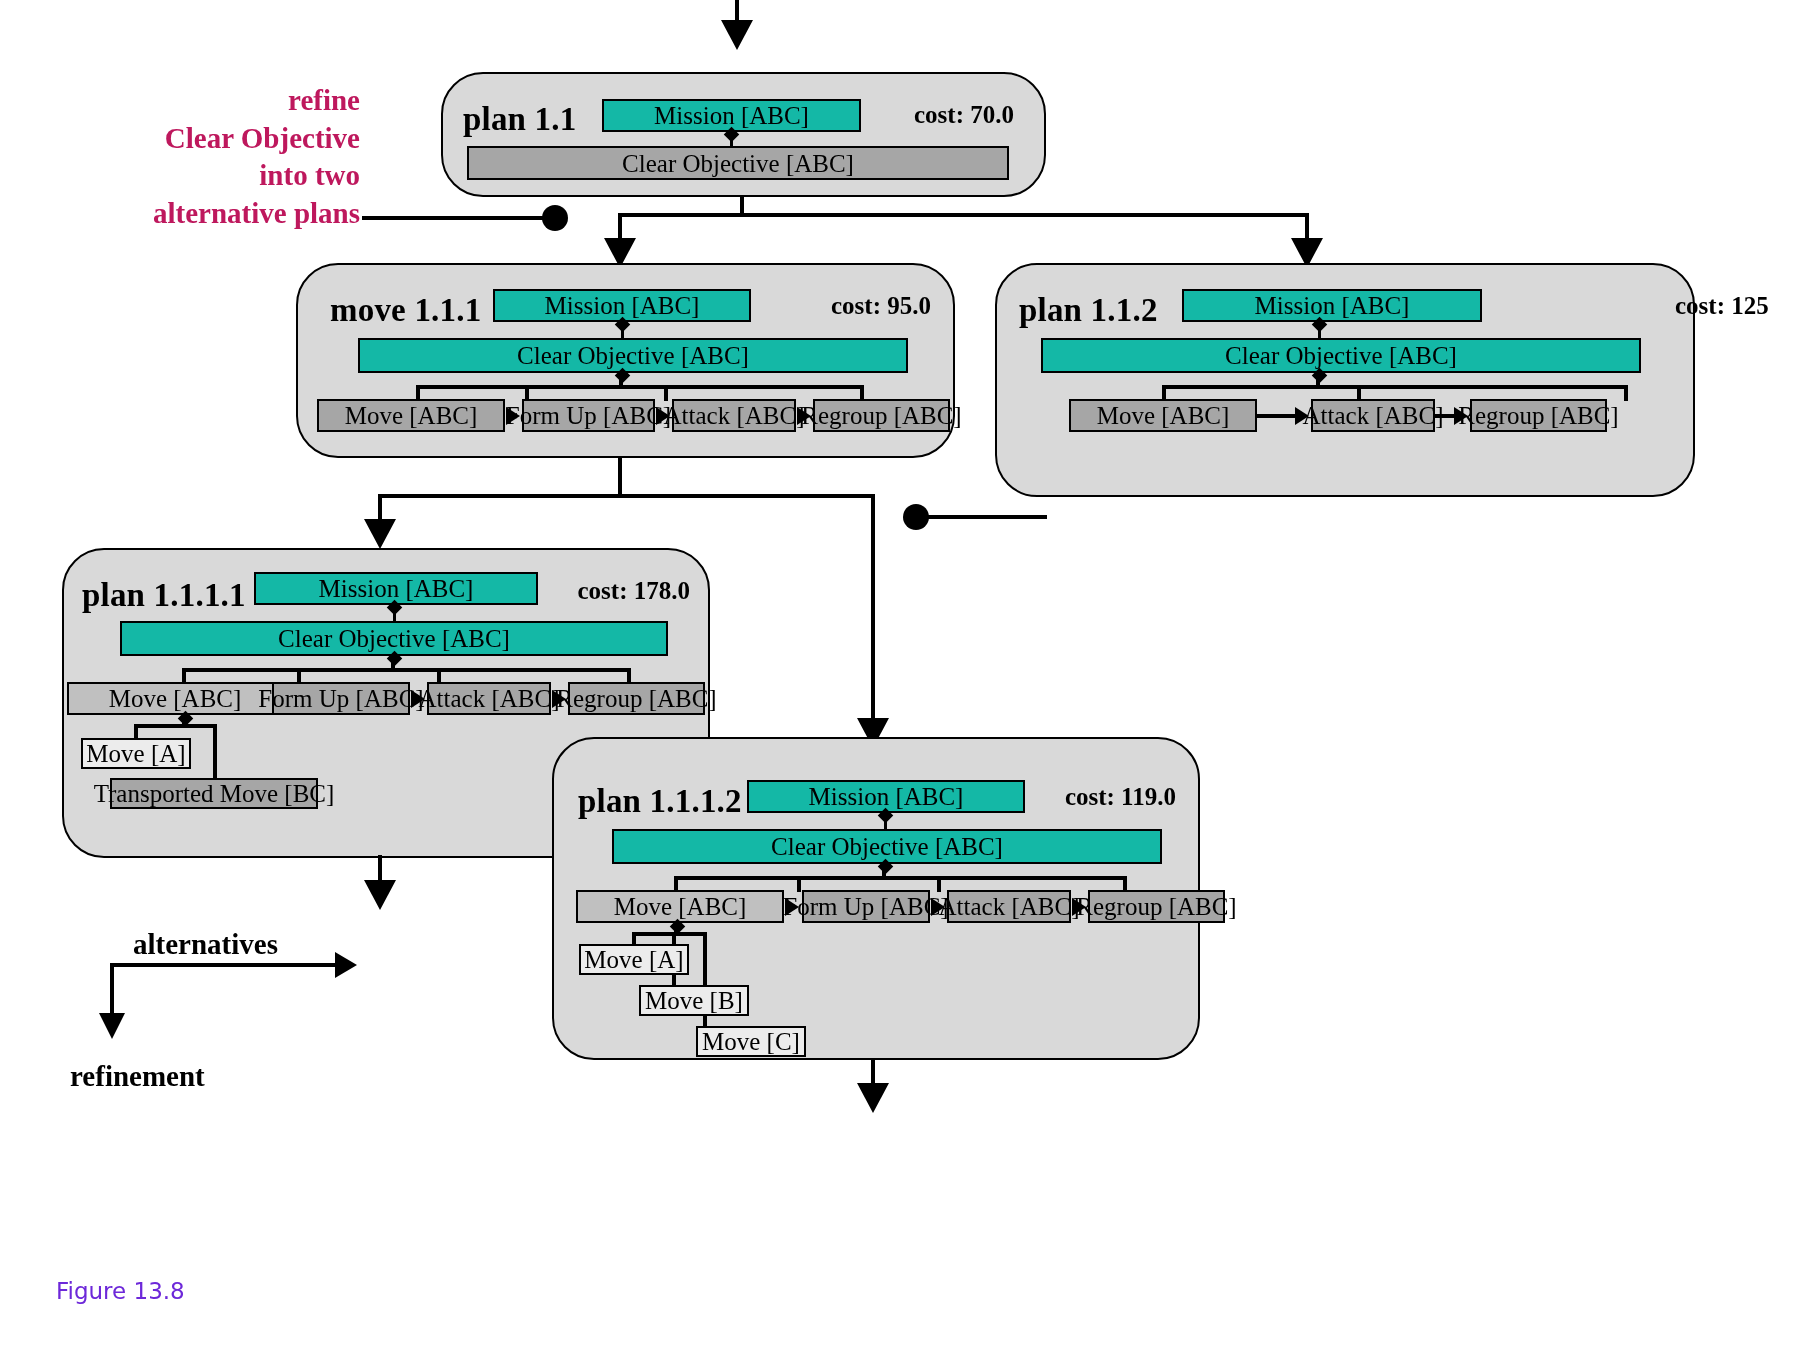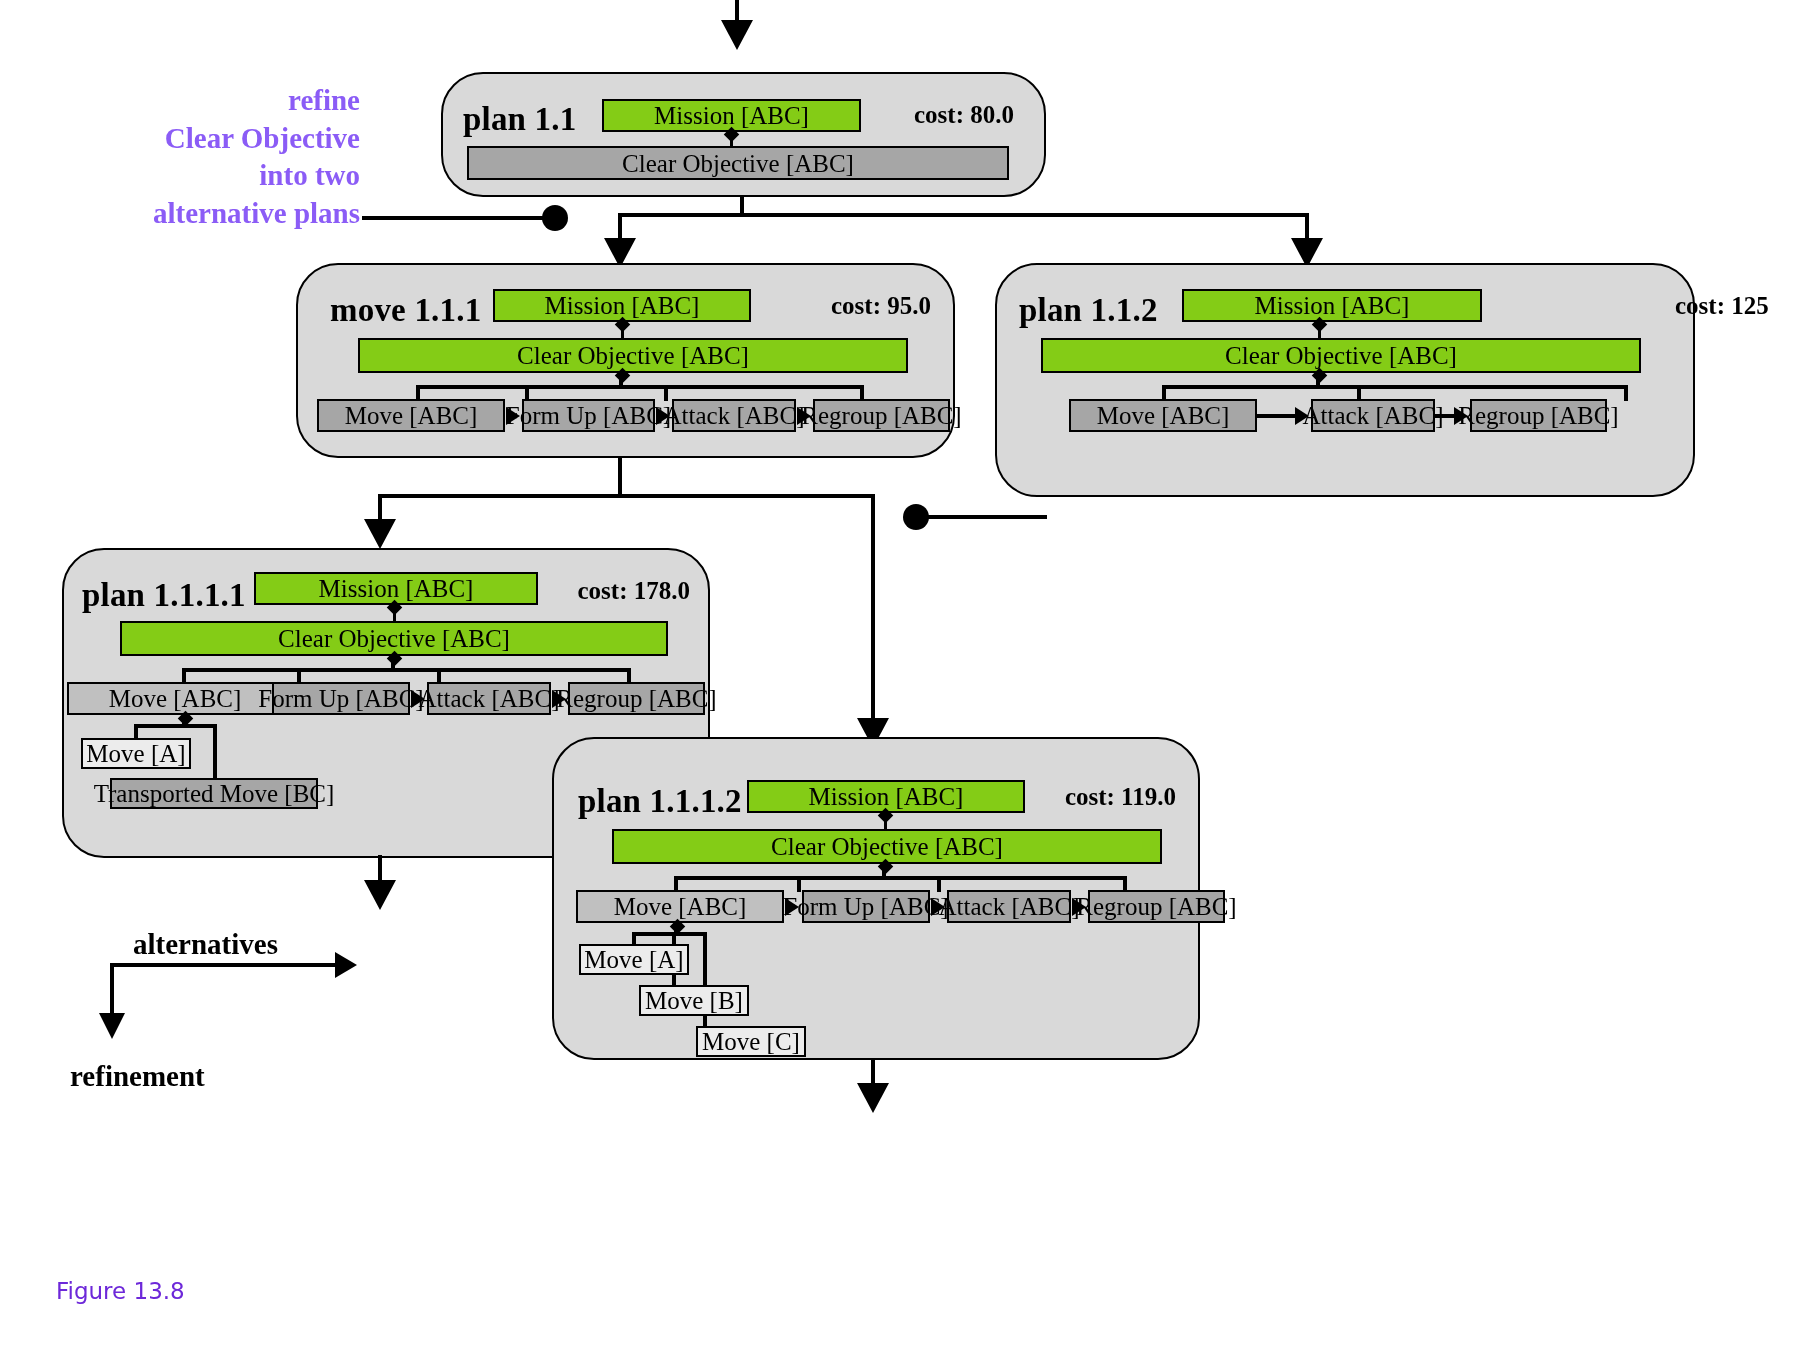--- a/index.html
+++ b/index.html
@@ -43,21 +43,21 @@
     box-sizing:border-box;
     display:flex;
     align-items:center;
     justify-content:center;
     font-size:25px;
     line-height:1;
     color:#000;
     white-space:nowrap;
     overflow:visible;
   }
-  .sh-light  { background:#84cc16; }   
+  .sh-light  { background:#14b8a6; }   
   .sh-mid    { background:#c0c0c0; }
   .sh-dark   { background:#a6a6a6; }   
   .sh-white  { background:#ececec; }   
 
   
   .ln { position:absolute; background:#000; }
   .lnv { width:3px; }
   .lnh-t { height:4px; }
   .lnv-t { width:4px; }
 
@@ -106,21 +106,21 @@
     width:26px; height:26px;
     border-radius:50%;
     background:#000;
   }
 
   .annot {
     position:absolute;
     font-weight:bold;
     font-size:29px;
     line-height:1.30;
-    color:#8b5cf6;
+    color:#be185d;
   }
   .annot.right { text-align:right; }
   .annot .it { font-style:italic; }
 
   .legend-text {
     position:absolute;
     font-weight:bold;
     font-size:29px;
     color:#000;
     white-space:nowrap;
@@ -146,21 +146,21 @@
   </div>
 
   <div class="ln lnh-t" style="left:362px; top:216px; width:200px;"></div>
   <div class="bullet" style="left:542px; top:205px;"></div>
 
   <div class="ln lnv-t" style="left:735px; top:0px; height:24px;"></div>
   <div class="arrow-down" style="left:721px; top:20px;"></div>
 
   <div class="plan" style="left:441px; top:72px; width:605px; height:125px;">
     <div class="plan-label" style="left:20px; top:27px;">plan 1.1</div>
-    <div class="plan-cost" style="right:30px; top:27px;">cost: 80.0</div>
+    <div class="plan-cost" style="right:30px; top:27px;">cost: 70.0</div>
     <div class="tbox sh-light" style="left:159px; top:25px; width:259px; height:33px;">Mission [ABC]</div>
     <div class="diamond" style="left:283px; top:55px;"></div>
     <div class="ln lnv" style="left:287px; top:58px; height:25px;"></div>
     <div class="tbox sh-dark" style="left:24px; top:72px; width:542px; height:34px;">Clear Objective [ABC]</div>
   </div>
 
   <div class="ln lnv-t" style="left:740px; top:196px; height:20px;"></div>
   <div class="ln lnh-t" style="left:618px; top:213px; width:690px;"></div>
   <div class="ln lnv-t" style="left:618px; top:213px; height:30px;"></div>
   <div class="arrow-down" style="left:604px; top:238px;"></div>

